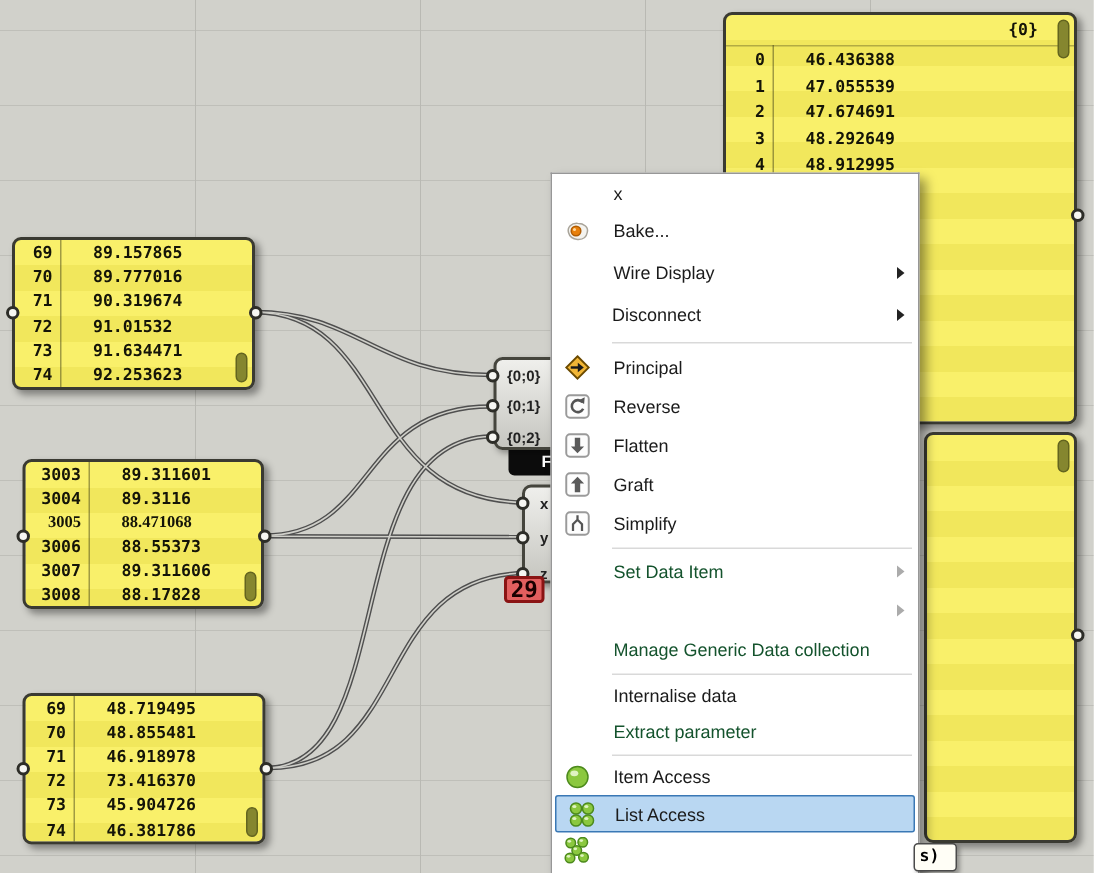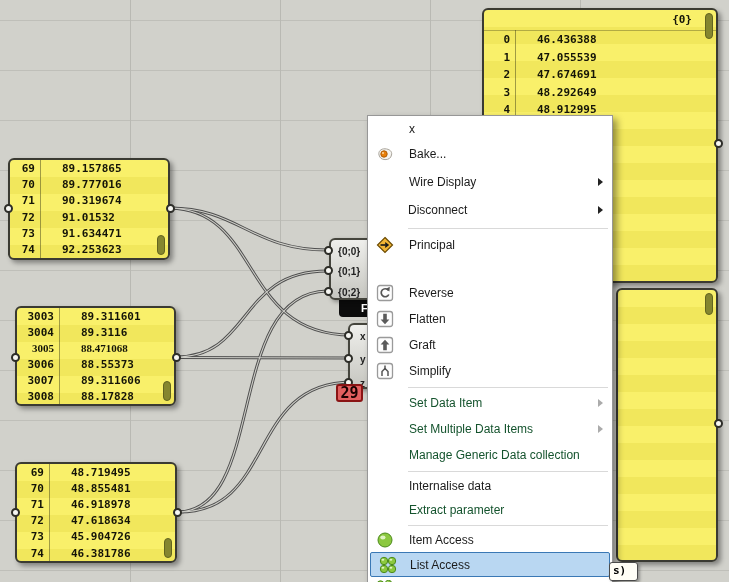--- a/index.html
+++ b/index.html
@@ -197,21 +197,21 @@
         <div class="prow" style="height: 16.2px;">
           <span class="pnum" style="width: 32px;">70</span>
           <span class="pval">48.855481</span>
         </div>
         <div class="prow" style="height: 16.2px;">
           <span class="pnum" style="width: 32px;">71</span>
           <span class="pval">46.918978</span>
         </div>
         <div class="prow" style="height: 16.2px;">
           <span class="pnum" style="width: 32px;">72</span>
-          <span class="pval">47.618634</span>
+          <span class="pval">73.416370</span>
         </div>
         <div class="prow" style="height: 16.2px;">
           <span class="pnum" style="width: 32px;">73</span>
           <span class="pval">45.904726</span>
         </div>
         <div class="prow" style="height: 16.2px;">
           <span class="pnum" style="width: 32px;">74</span>
           <span class="pval">46.381786</span>
         </div>
       </div>
@@ -278,21 +278,21 @@
         <div></div>
       </div>
       <div class="mi" style="height: 26px;">
         <span class="micon"><svg viewBox="0 0 18 18">
             <polygon points="9,1.5 16.5,9 9,16.5 1.5,9" fill="#f2b636" stroke="#6b4a00" stroke-width="1.2"></polygon>
             <rect x="4.5" y="8.2" width="5" height="1.6" fill="#1a1a1a"></rect>
             <polygon points="9.2,5.9 13.2,9 9.2,12.1" fill="#1a1a1a"></polygon>
           </svg></span>
         <span>Principal</span>
       </div>
-      <div class="mi" style="height: 26px; margin-top: 22px;">
+      <div class="mi" style="height: 26px;">
         <span class="micon"><svg viewBox="0 0 18 18">
             <rect x="1.5" y="1.5" width="15" height="15" rx="2.5" fill="#fdfdfd" stroke="#9a9a9a" stroke-width="1.3"></rect>
             <path d="M12.3 6.2 A4 4 0 1 0 12.8 10.5" fill="none" stroke="#555" stroke-width="1.7"></path>
             <polygon points="13.8,2.8 9.6,5 13.4,7.4" fill="#555"></polygon>
           </svg></span>
         <span>Reverse</span>
       </div>
       <div class="mi" style="height: 26px;">
         <span class="micon"><svg viewBox="0 0 18 18">
             <rect x="1.5" y="1.5" width="15" height="15" rx="2.5" fill="#fdfdfd" stroke="#9a9a9a" stroke-width="1.3"></rect>
@@ -315,21 +315,20 @@
         <span>Simplify</span>
       </div>
       <div class="msep" style="height: 6px;">
         <div></div>
       </div>
       <div class="mi disabled" style="height: 26px;">
         <span>Set Data Item</span>
         <span class="arrow"></span>
       </div>
       <div class="mi disabled" style="height: 26px;">
-        <span>Set Multiple Data Items</span>
         <span class="arrow"></span>
       </div>
       <div class="mi disabled" style="height: 26px;">
         <span>Manage Generic Data collection</span>
       </div>
       <div class="msep" style="height: 6px;">
         <div></div>
       </div>
       <div class="mi" style="height: 24px;">
         <span>Internalise data</span>

